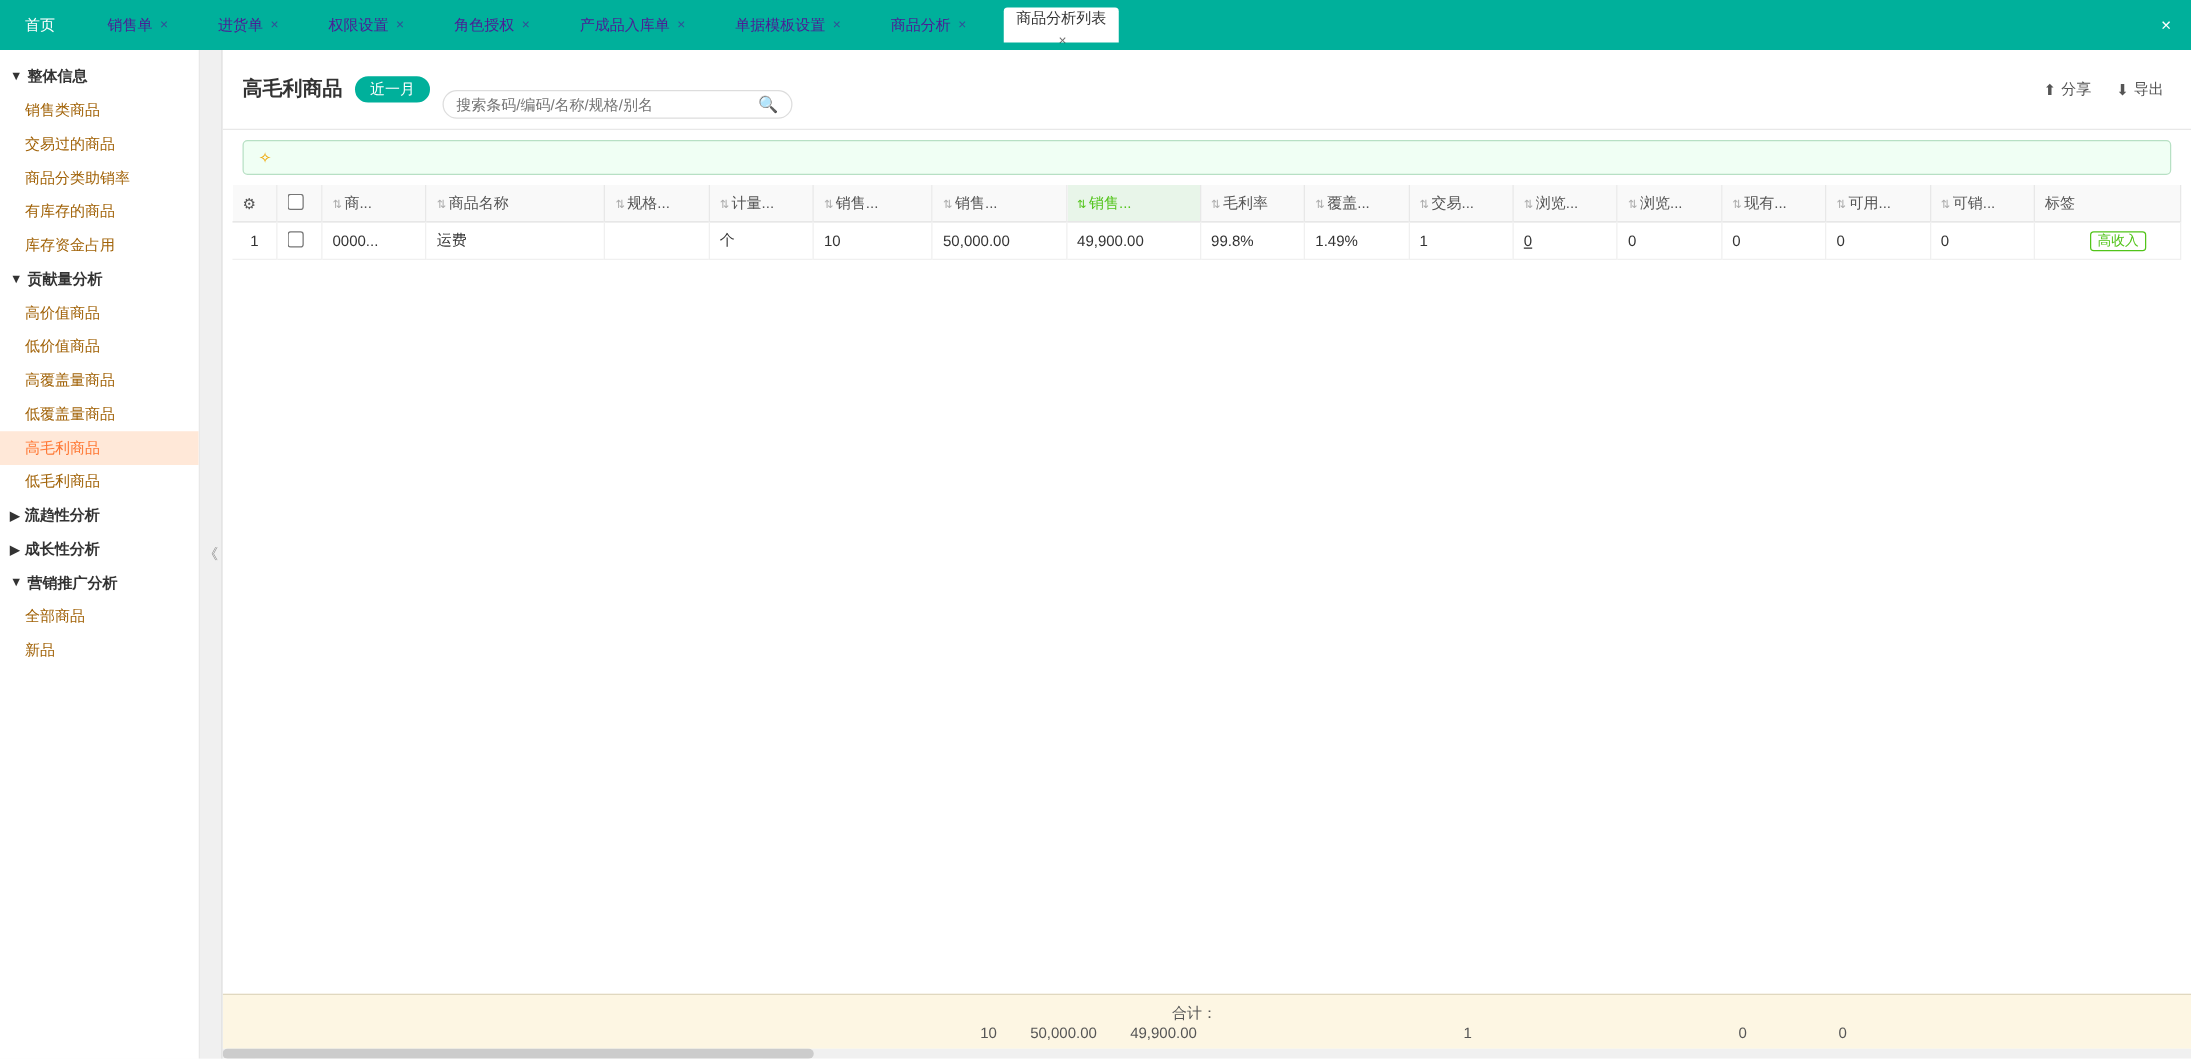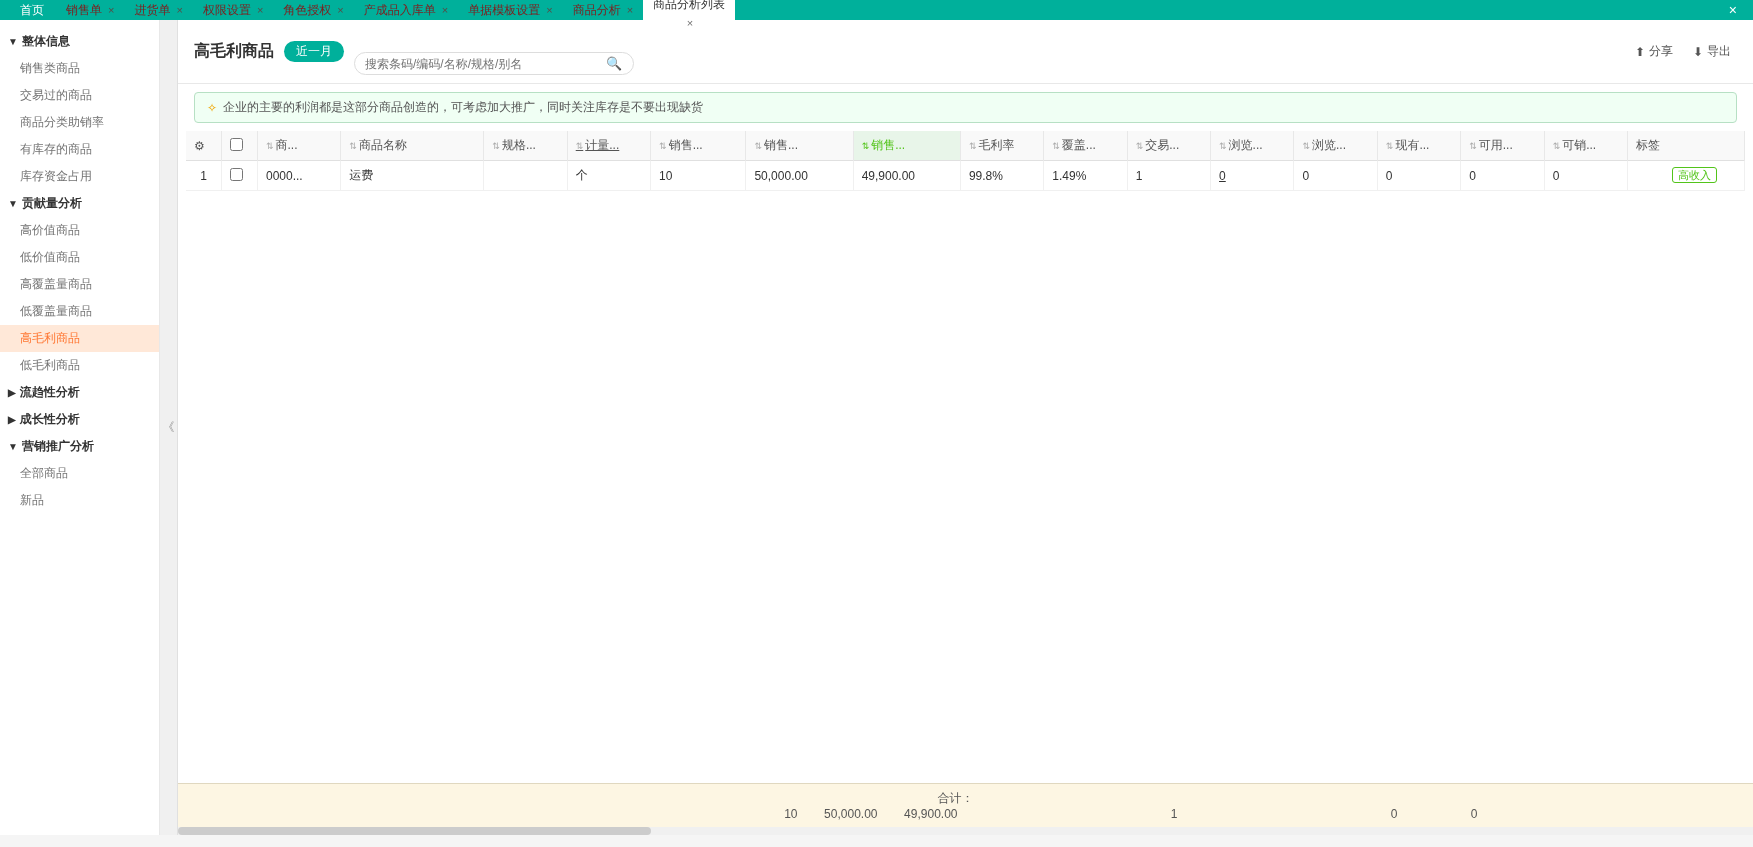--- a/index.html
+++ b/index.html
@@ -3,32 +3,32 @@
   <meta charset="utf-8">
   <style>
     * { box-sizing: border-box; margin: 0; padding: 0; font-family: 'Microsoft YaHei', Arial, sans-serif; font-size: 12px; }
     body { background: #f5f5f5; overflow: hidden; }
 
     
     .top-nav {
       display: flex;
       align-items: center;
       background: #00b09b;
-      height: 20px;
+      height: 40px;
       padding: 0 8px;
-      gap: 0;
+      gap: 20px;
       color: #fff;
       flex-shrink: 0;
     }
     .nav-tab {
       display: flex;
       align-items: center;
       padding: 0 10px;
       height: 28px;
-      color: #7f1d1d;
+      color: #4c1d95;
       cursor: pointer;
       border-radius: 3px 3px 0 0;
       white-space: nowrap;
       font-size: 12px;
       gap: 4px;
     }
     .nav-tab.active {
       background: #fff;
       color: #333;
       flex-direction: column;
@@ -83,21 +83,21 @@
       font-size: 12px;
       cursor: pointer;
       font-weight: bold;
     }
     .sidebar-section-header .arrow {
       margin-right: 4px;
       font-size: 10px;
     }
     .sidebar-item {
       padding: 5px 8px 5px 20px;
-      color: #737373;
+      color: #a16207;
       cursor: pointer;
       font-size: 12px;
       white-space: nowrap;
     }
     .sidebar-item.active {
       background: #ffe8d8;
       color: #ff7733;
     }
     .sidebar-wrapper {
       position: relative;
@@ -395,37 +395,36 @@
           </div>
           <div class="action-btn">
             <span style="font-size:12px;">⬇</span>
             <span>导出</span>
           </div>
         </div>
       </div>
 
       <div class="info-banner">
         <span class="tip-icon">✧</span>
-        <span>企业的主要的利润都是这部分商品创造的，可考虑加大推广，同时关注库存是不要出现缺货</span>
       </div>
 
       <div class="table-container">
         <table>
           <thead>
             <tr>
               <th style="width:30px;">
                 <span>⚙</span>
               </th>
               <th style="width:30px;">
                 <input type="checkbox" style="">
               </th>
               <th style="width:70px;"><span class="sort-icon">⇅</span><span>商...</span></th>
               <th style="width:120px;"><span class="sort-icon">⇅</span><span>商品名称</span></th>
               <th style="width:70px;"><span class="sort-icon">⇅</span><span>规格...</span></th>
-              <th style="width:70px;text-decoration:underline;"><span class="sort-icon">⇅</span><span>计量...</span></th>
+              <th style="width:70px;"><span class="sort-icon">⇅</span><span>计量...</span></th>
               <th style="width:80px;"><span class="sort-icon">⇅</span><span>销售...</span></th>
               <th style="width:90px;"><span class="sort-icon">⇅</span><span>销售...</span></th>
               <th style="width:90px; background:#e8f5e9;"><span class="sort-icon" style="color:#52c41a;">⇅</span><span style="color:#52c41a;">销售...</span></th>
               <th style="width:70px;"><span class="sort-icon">⇅</span><span>毛利率</span></th>
               <th style="width:70px;"><span class="sort-icon">⇅</span><span>覆盖...</span></th>
               <th style="width:70px;"><span class="sort-icon">⇅</span><span>交易...</span></th>
               <th style="width:70px;"><span class="sort-icon">⇅</span><span>浏览...</span></th>
               <th style="width:70px;"><span class="sort-icon">⇅</span><span>浏览...</span></th>
               <th style="width:70px;"><span class="sort-icon">⇅</span><span>现有...</span></th>
               <th style="width:70px;"><span class="sort-icon">⇅</span><span>可用...</span></th>

